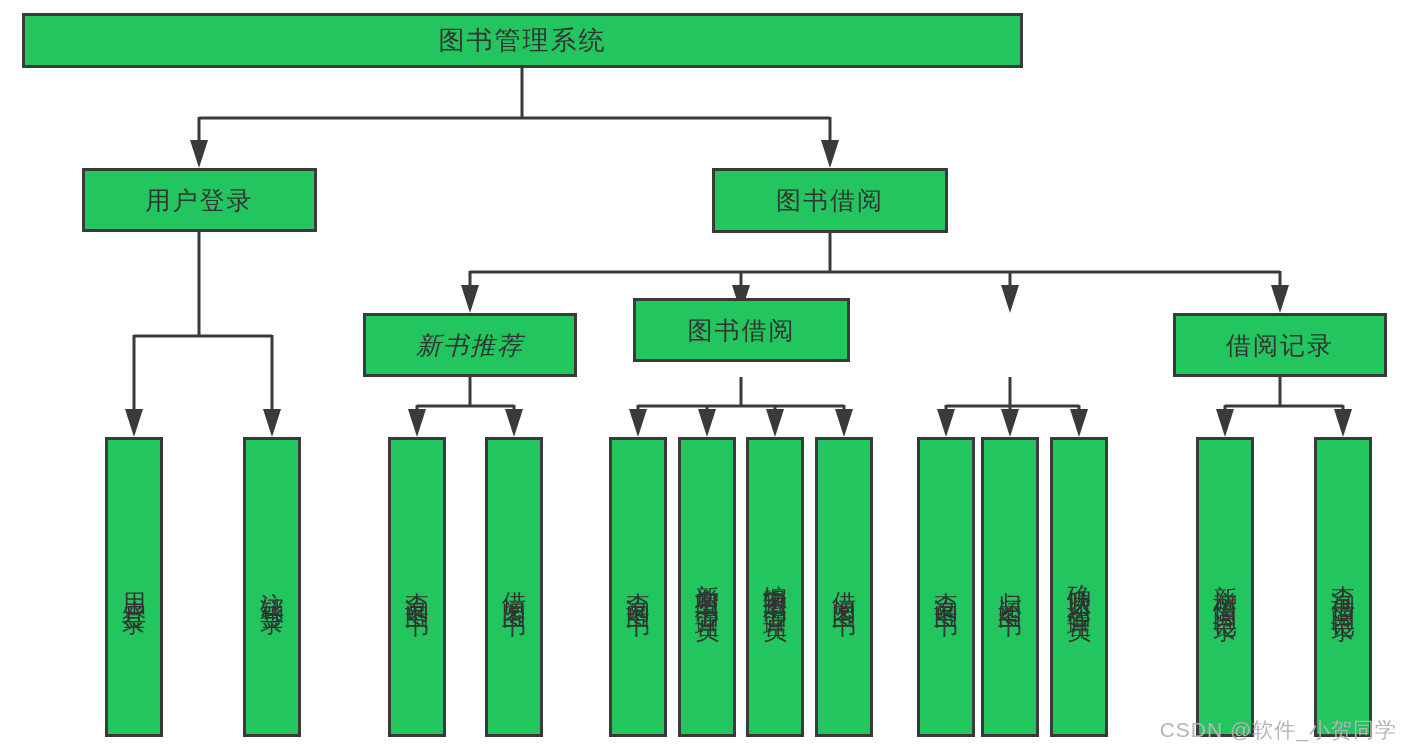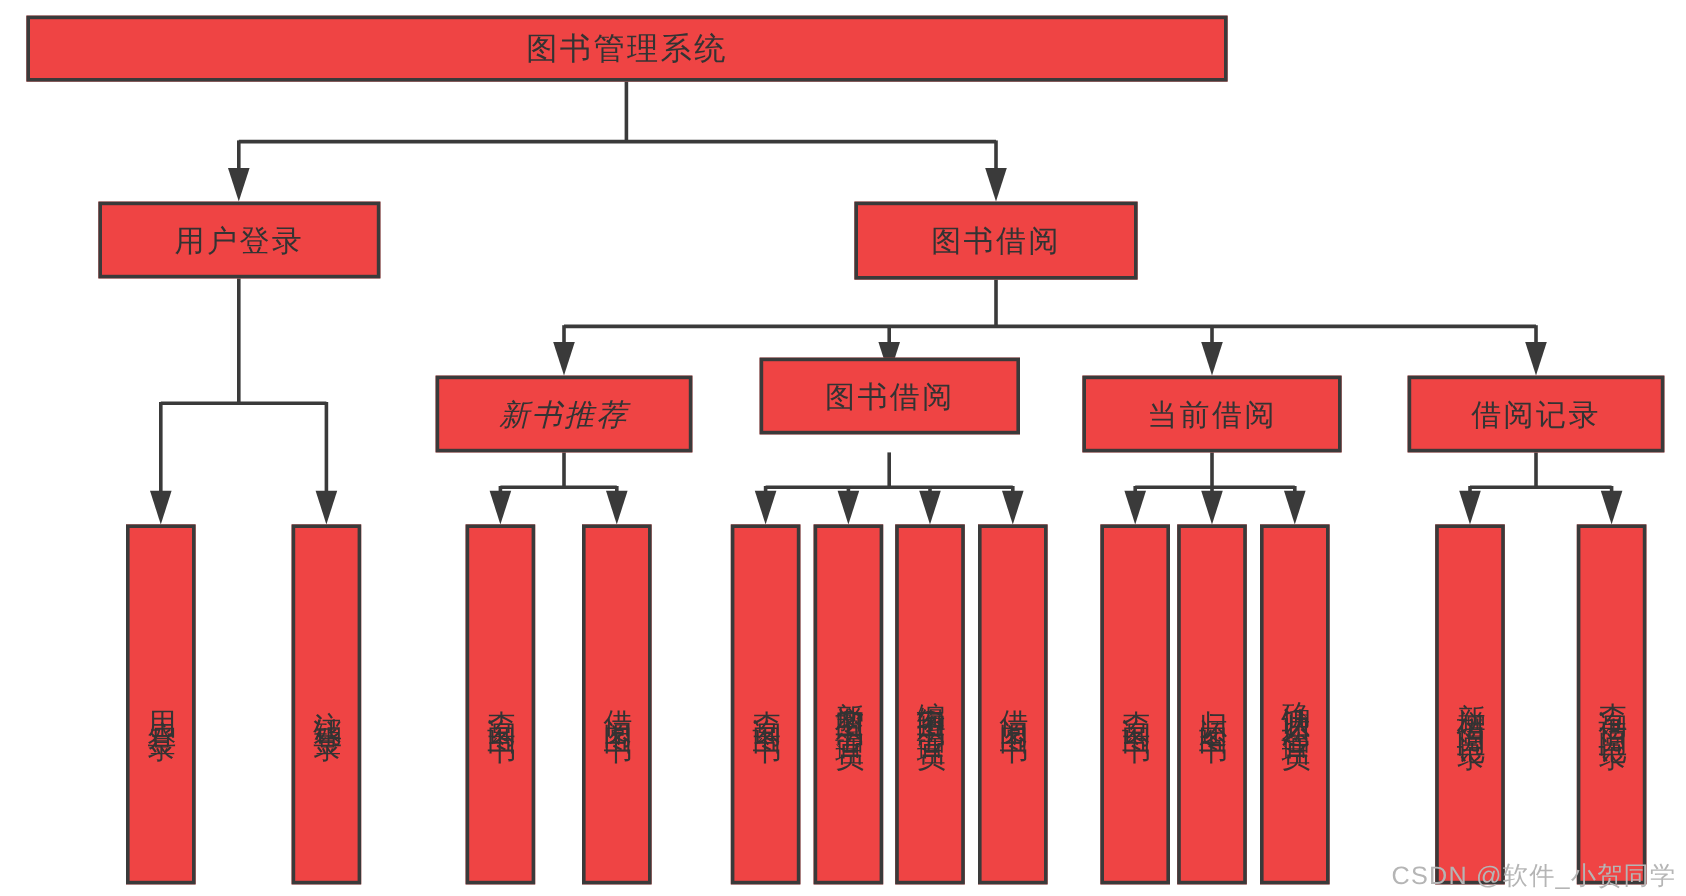--- a/index.html
+++ b/index.html
@@ -20,21 +20,21 @@
     left: 0;
     top: 0;
     width: 1405px;
     height: 747px;
     pointer-events: none;
   }
   .node {
     position: absolute;
     box-sizing: border-box;
     border: 3px solid #3a3a3a;
-    background: #ef4444;
+    background: #22c55e;
     display: flex;
     align-items: center;
     justify-content: center;
     color: #333333;
   }
   .hnode {
     font-size: 25px;
     letter-spacing: 2px;
     white-space: nowrap;
   }
@@ -150,23 +150,20 @@
   <div class="node hnode" style="left:712px; top:168px; width:236px; height:65px;">
     <span>图书借阅</span>
   </div>
 
   <div class="node hnode" style="left:363px; top:313px; width:214px; height:64px;font-style:italic;">
     <span>新书推荐</span>
   </div>
   <div class="node hnode" style="left:633px; top:298px; width:217px; height:64px;">
     <span>图书借阅</span>
   </div>
-  <div class="node hnode" style="left:902px; top:313px; width:216px; height:64px;">
-    <span>当前借阅</span>
-  </div>
   <div class="node hnode" style="left:1173px; top:313px; width:214px; height:64px;">
     <span>借阅记录</span>
   </div>
 
   <div class="node leaf" style="left:105px;">
     <span class="vtext">用户登录</span>
   </div>
   <div class="node leaf" style="left:243px;">
     <span class="vtext">注销登录</span>
   </div>

